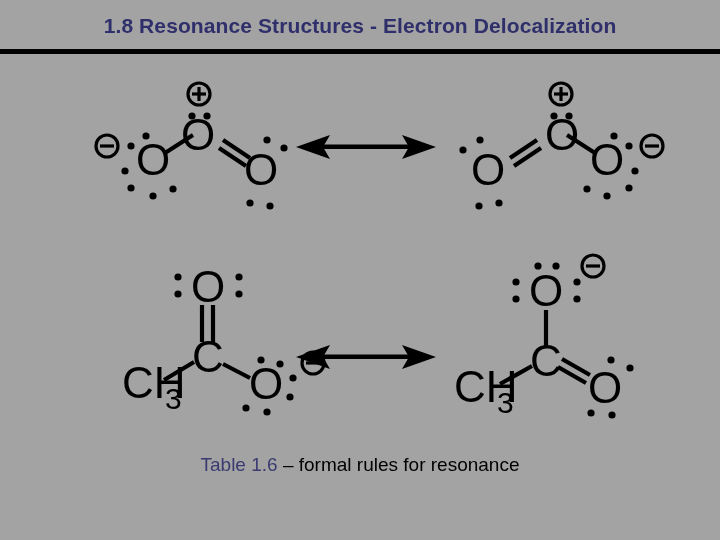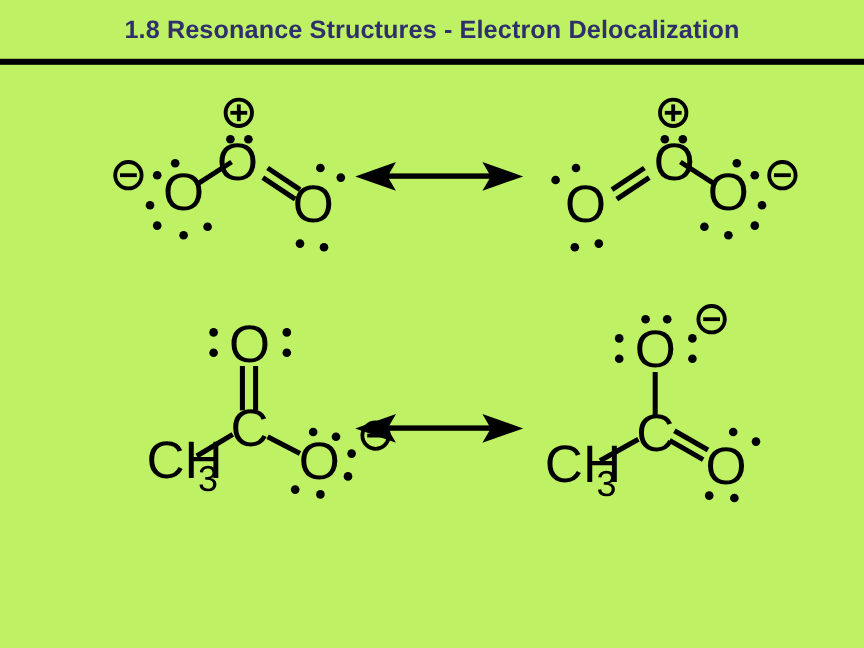--- a/index.html
+++ b/index.html
@@ -12,21 +12,21 @@
     background: #ffffff;
     font-family: "Liberation Sans", sans-serif;
     overflow: hidden;
     position: relative;
   }
   #slide {
     position: absolute;
     left: 0; top: 0;
     width: 720px;
     height: 540px;
-    background: #bef264;
+    background: #a3a3a3;
   }
   #slide-title {
     position: absolute;
     left: 0;
     top: 14px;
     width: 720px;
     text-align: center;
     font-size: 21px;
     font-weight: bold;
     color: #2f2f6b;
@@ -285,14 +285,17 @@
     <g>
       <circle class="lone-dot" cx="171" cy="107" r="3.6"></circle>
       <circle class="lone-dot" cx="190" cy="115" r="3.6"></circle>
     </g>
     <g>
       <circle class="lone-dot" cx="151" cy="160" r="3.6"></circle>
       <circle class="lone-dot" cx="172" cy="162" r="3.6"></circle>
     </g>
   </svg>
 
+  <div id="caption">
+    <span class="caption-ref">Table 1.6</span><span> – formal rules for resonance</span>
+  </div>
 
 </div>
 
 </body></html>

